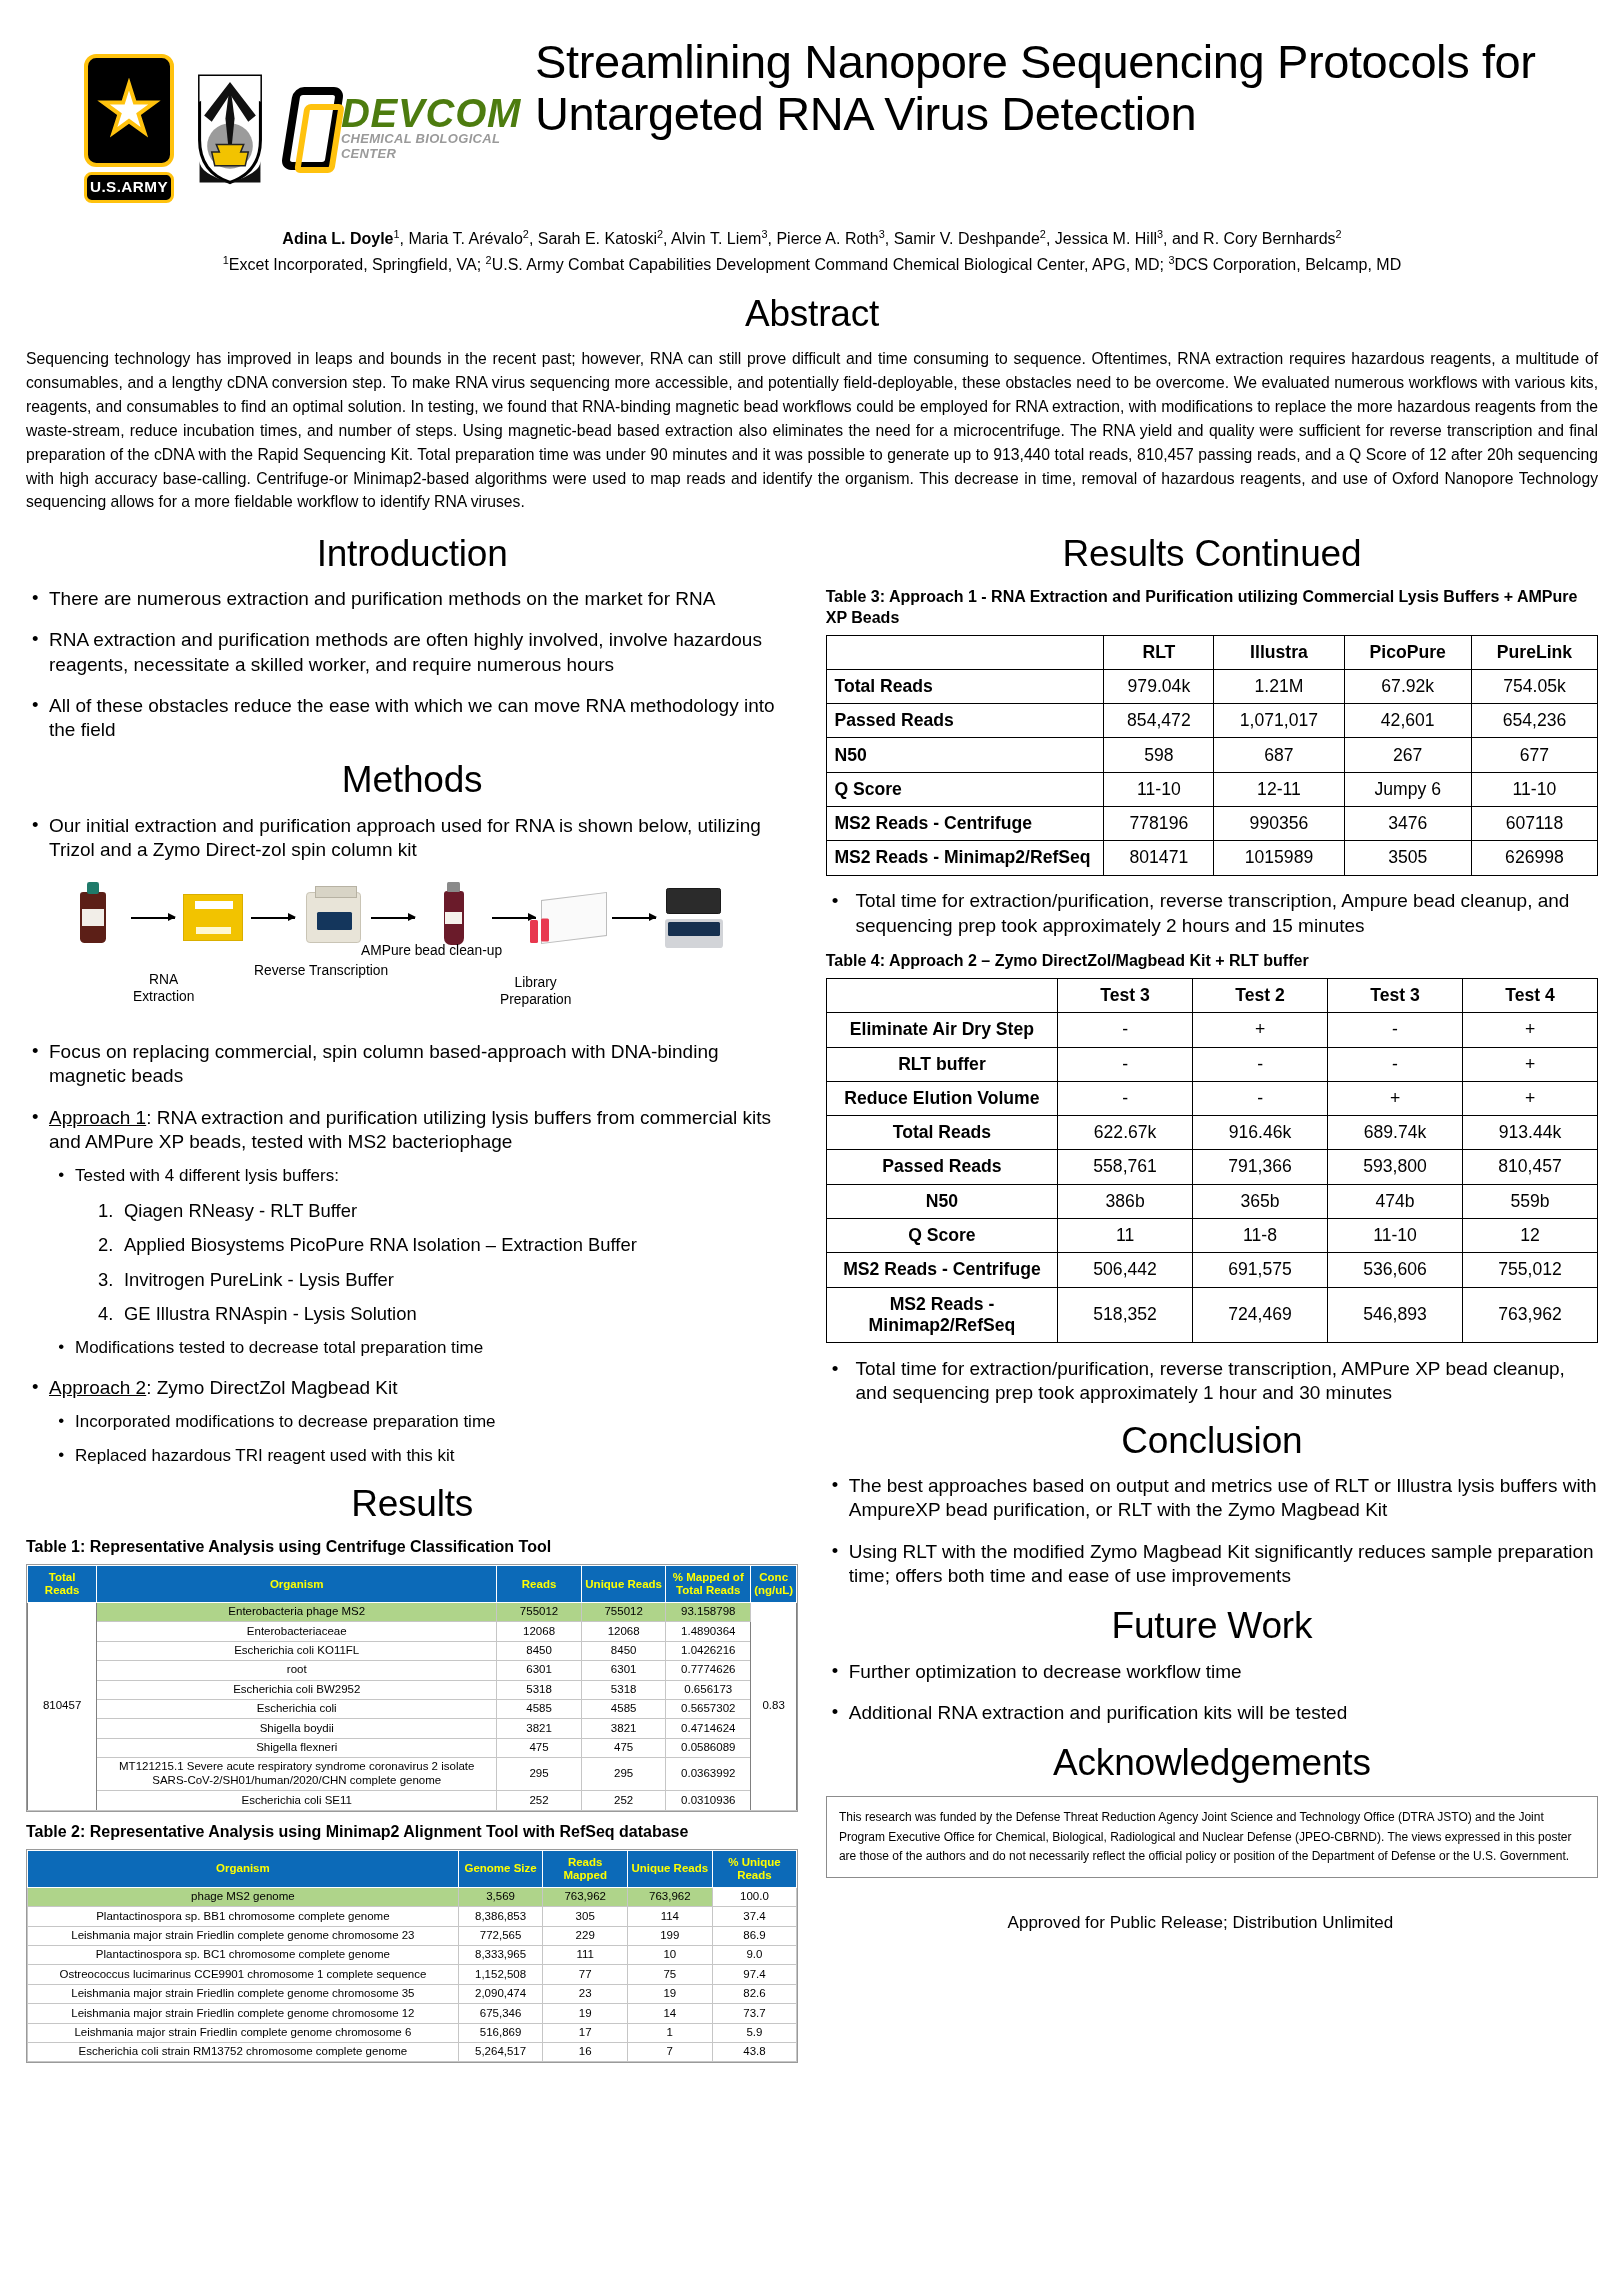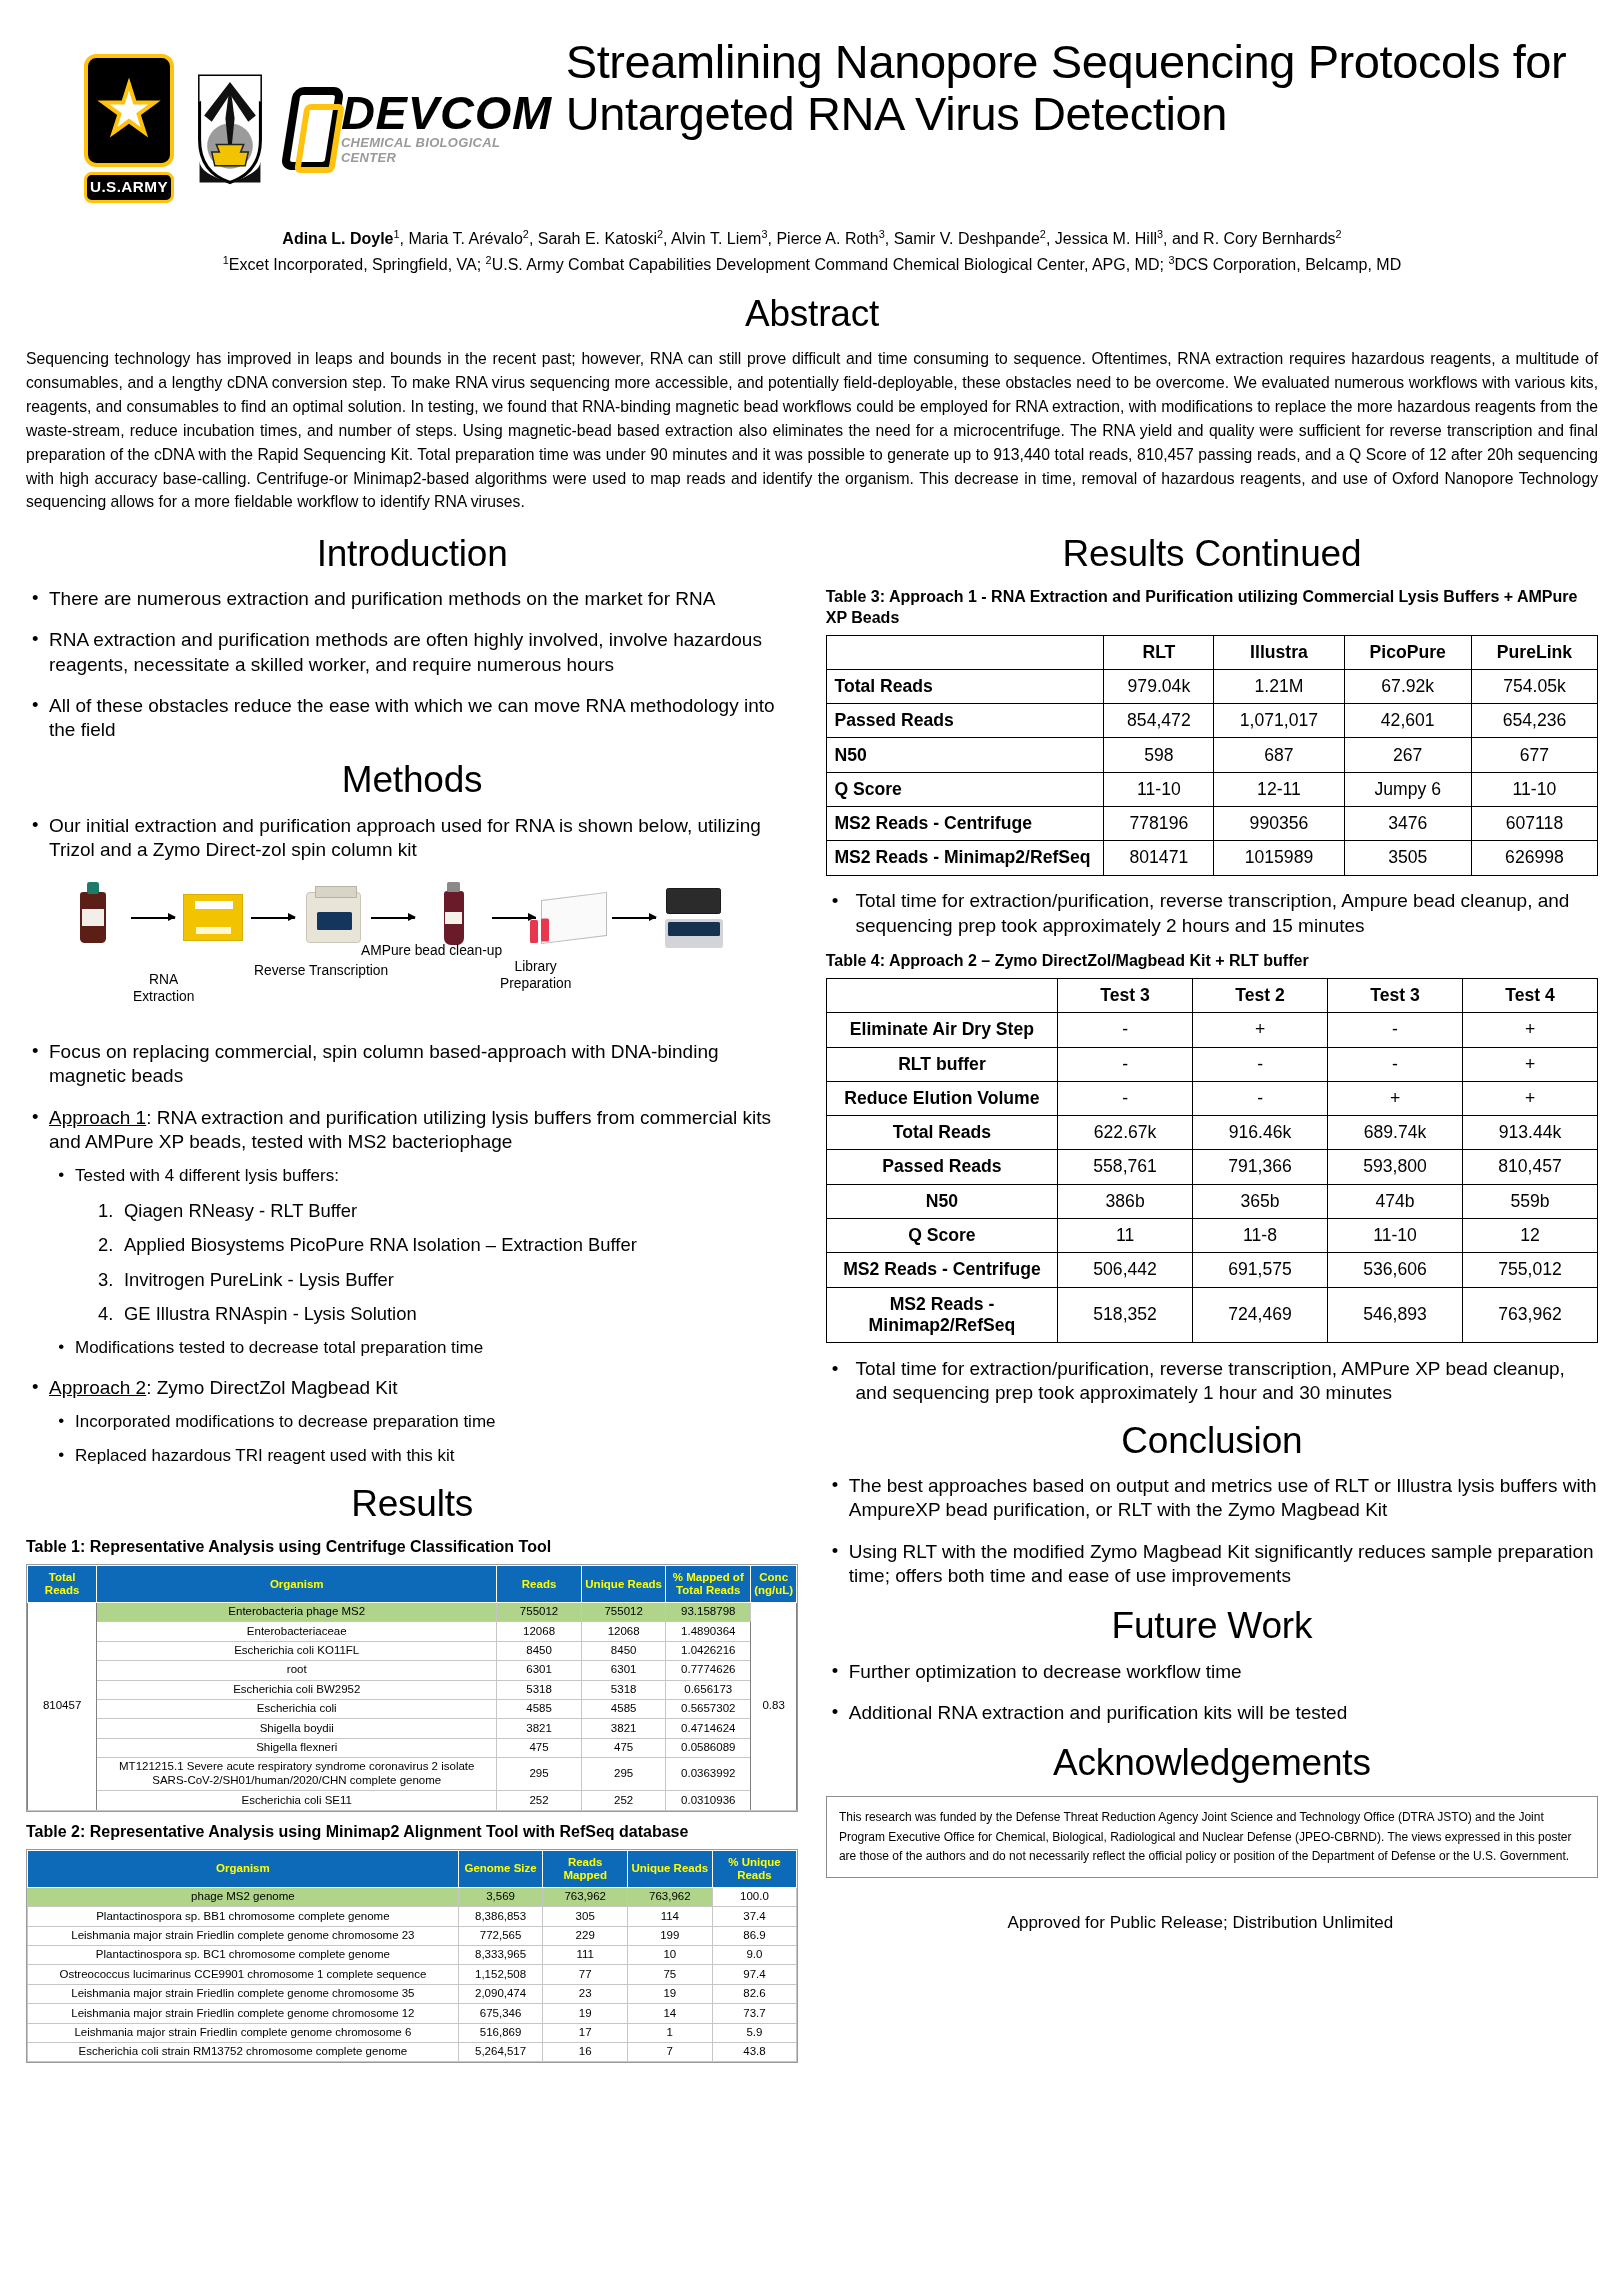--- a/index.html
+++ b/index.html
@@ -46,22 +46,22 @@
   .devcom-c {
     width: 51px; height: 83px; border: 8.4px solid #000; border-radius: 10.7px;
     position: relative; transform: skewX(-9deg);
   }
   .devcom-c::after {
     content: ""; position: absolute; left: 6.1px; top: 9.2px; width: 27.5px; height: 57px;
     border: 6.9px solid #FFC20E; border-radius: 6.1px;
   }
   .devcom-text { display: flex; flex-direction: column; }
   .devcom-name {
-    font-size: 47px; font-weight: bold; font-style: italic; letter-spacing: 0.8px;
-    line-height: .95; color: #000000;
+    font-size: 40px; font-weight: bold; font-style: italic; letter-spacing: 0.8px;
+    line-height: .95; color: #4d7c0f;
   }
   .devcom-sub {
     font-size: 13px; font-weight: bold; font-style: italic; color: #9a9a9a;
     line-height: 1.15; letter-spacing: 0.3px;
   }
 
   .title {
     flex: 1; font-size: 47px; line-height: 1.12; font-weight: 400;
     padding-left: 13.8px; padding-top: 4.6px; letter-spacing: -0.4px;
   }
@@ -283,21 +283,21 @@
               <div class="minion"></div>
               <div class="gridion"></div>
             </div>
         </div>
       </div>
       <div class="flabel" style="left:107px; top:93px;">
         <span>RNA</span><br><span>Extraction</span>
       </div>
       <div class="flabel" style="left:228px; top:84px;">Reverse Transcription</div>
       <div class="flabel" style="left:335px; top:64px;">AMPure bead clean-up</div>
-      <div class="flabel" style="left:474px; top:80px;">
+      <div class="flabel" style="left:474px; top:96px;">
         <span>Library</span><br><span>Preparation</span>
       </div>
     </div>
 
     <ul class="bl">
       <li>Focus on replacing commercial, spin column based-approach with DNA-binding magnetic beads</li>
       <li>
         <span class="u">Approach 1</span><span>: RNA extraction and purification utilizing lysis buffers from commercial kits and AMPure XP beads, tested with MS2 bacteriophage</span>
         <ul class="bl2">
           <li>Tested with 4 different lysis buffers:</li>

